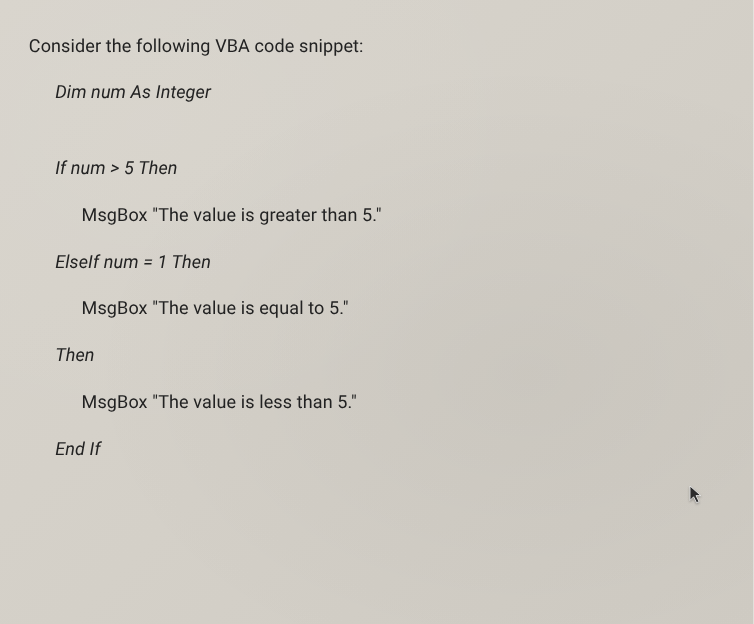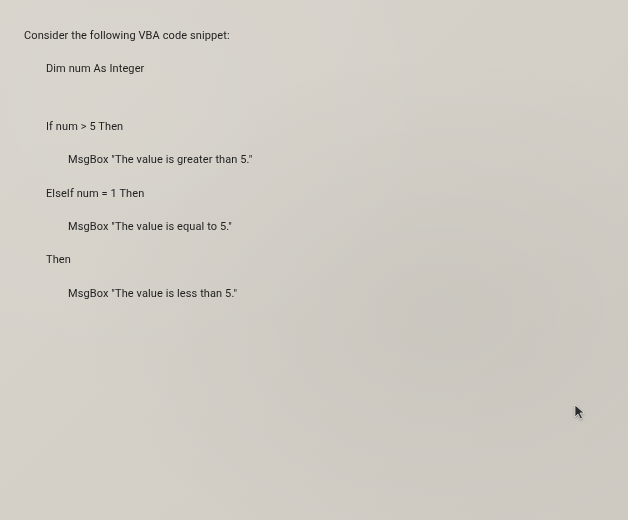--- a/index.html
+++ b/index.html
@@ -23,28 +23,29 @@
       inset: 0;
       background: radial-gradient(ellipse at 70% 60%, rgba(0,0,0,0.04), transparent 60%),
                   radial-gradient(ellipse at 20% 20%, rgba(255,255,255,0.05), transparent 50%);
       pointer-events: none;
     }
     .content {
       position: relative;
       z-index: 1;
     }
     .line {
-      font-size: 11px;
+      font-size: 15px;
       line-height: 1.4;
       margin-bottom: 18px;
       color: #222;
       letter-spacing: 0.1px;
     }
     .indent-1 {
       padding-left: 22px;
+      font-style: italic;
     }
     .indent-2 {
       padding-left: 44px;
     }
     .gap {
       height: 24px;
     }
     .cursor {
       position: absolute;
       right: 42px;
@@ -77,19 +78,20 @@
   <div class="line indent-2">MsgBox "The value is greater than 5."</div>
 
   <div class="line indent-1">ElseIf num = 1 Then</div>
 
   <div class="line indent-2">MsgBox "The value is equal to 5."</div>
 
   <div class="line indent-1">Then</div>
 
   <div class="line indent-2">MsgBox "The value is less than 5."</div>
 
+  <div class="line indent-1">End If</div>
 </div>
 
 <div class="cursor">
   <svg viewBox="0 0 12 18">
     <path d="M1,1 L1,13 L4,10 L6.5,15 L8.5,14 L6,9 L10,9 Z" fill="#2b2b2b" stroke="#f0f0f0" stroke-width="0.7"></path>
   </svg>
 </div>
 
 </body></html>

